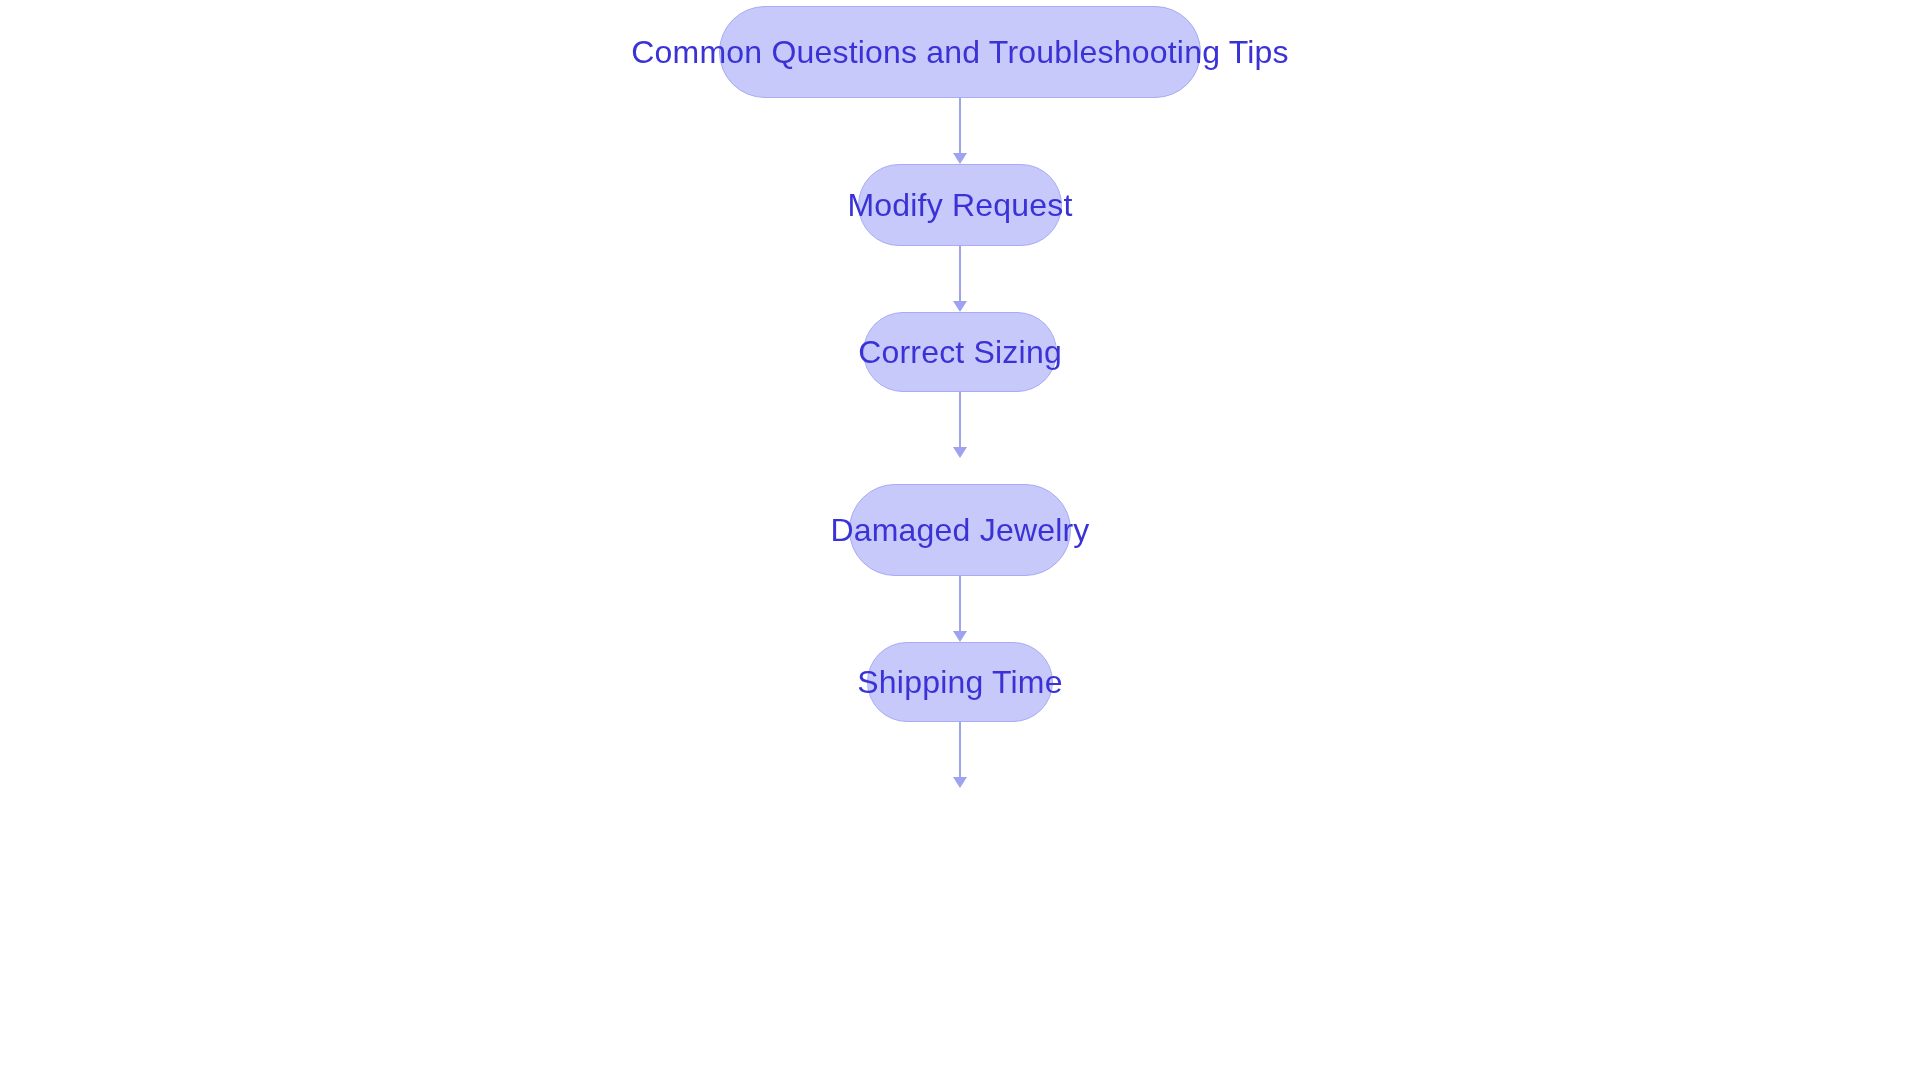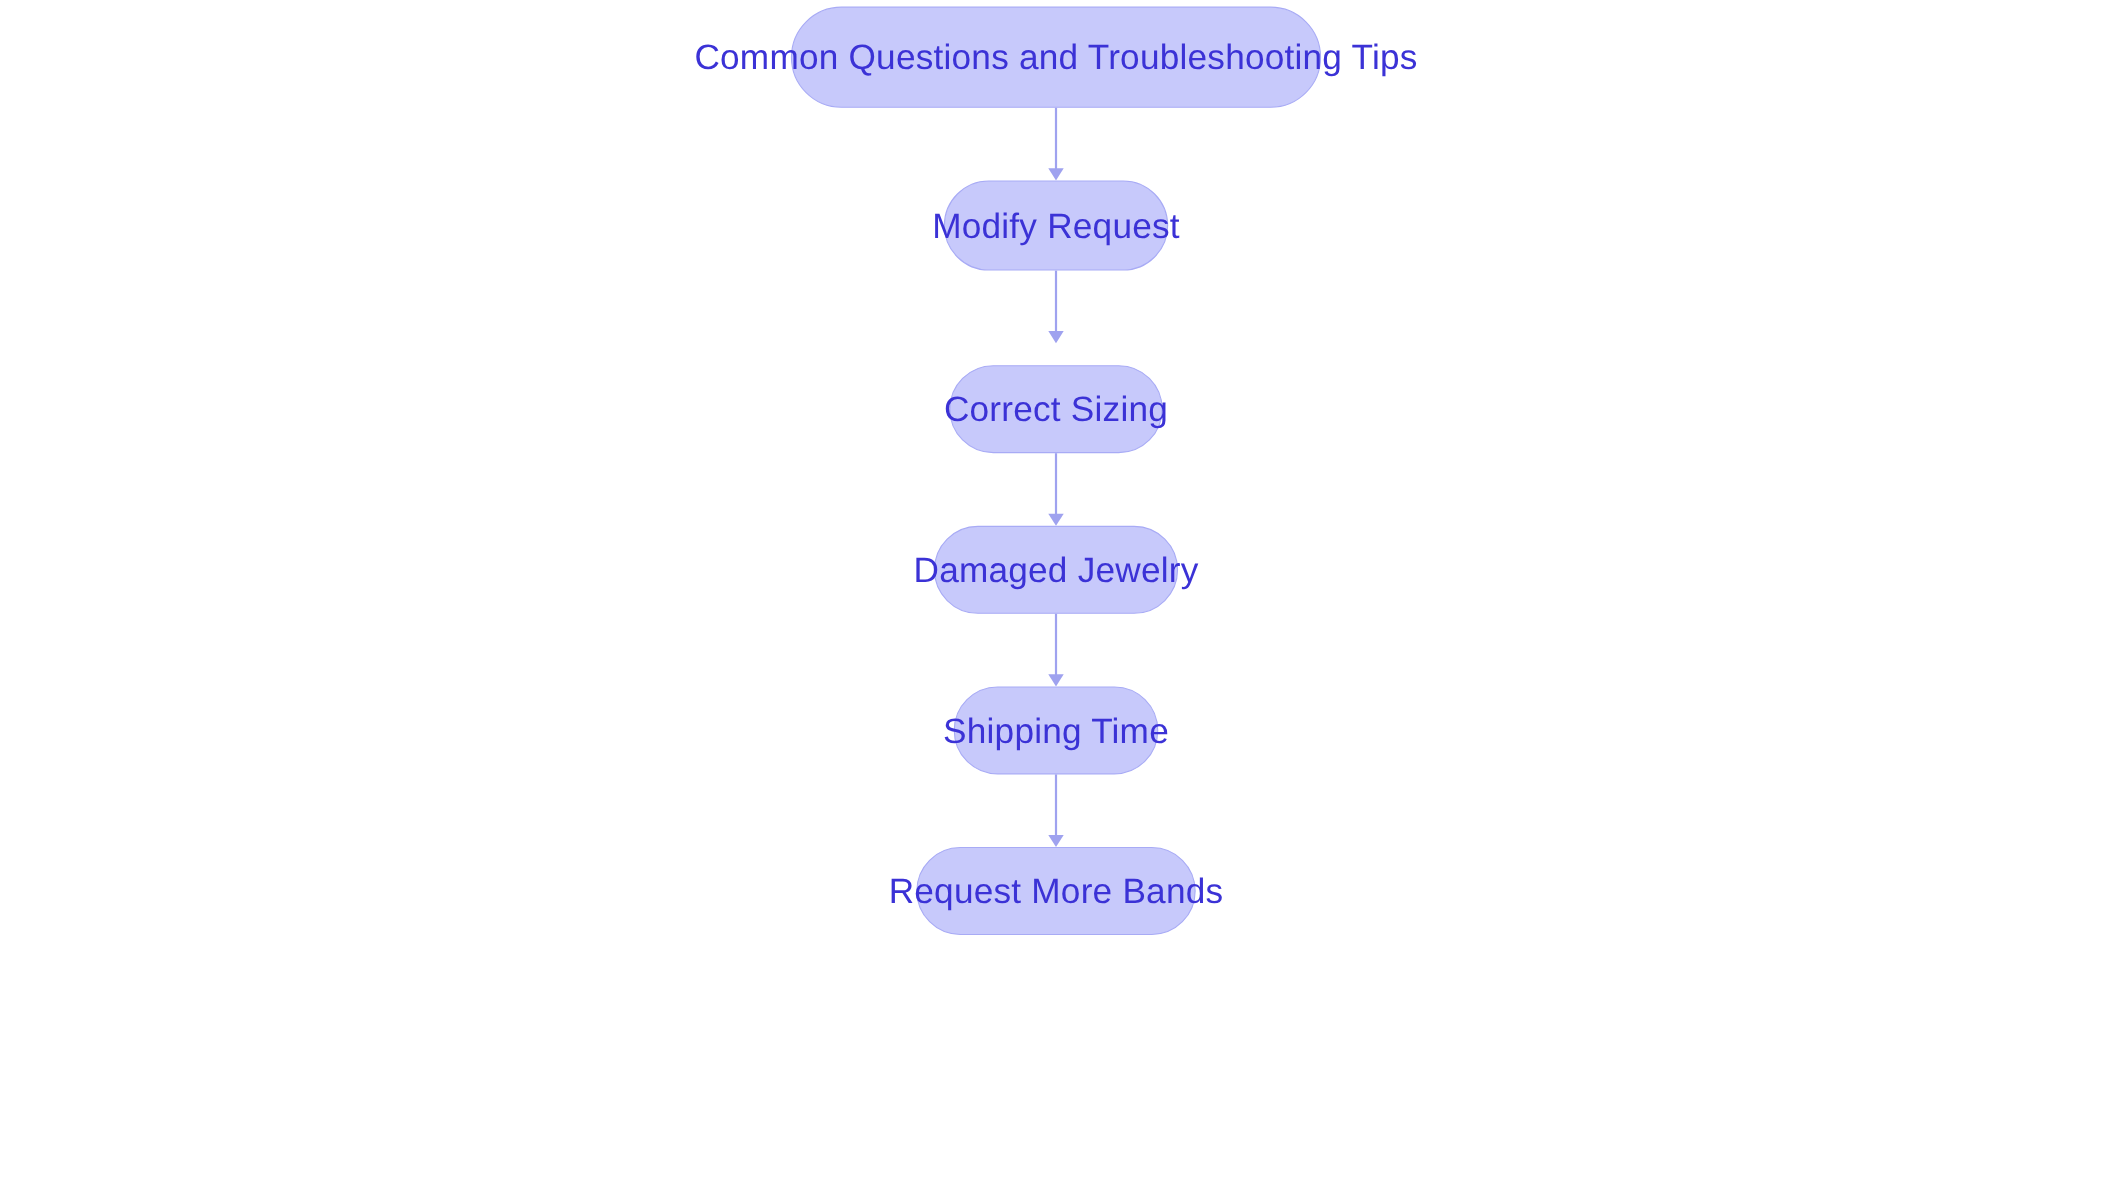--- a/index.html
+++ b/index.html
@@ -78,38 +78,35 @@
         <div class="line" style="background: rgb(159, 162, 239);"></div>
         <div class="arrowhead" style="border-top-color: rgb(159, 162, 239);"></div>
       </div>
       <div class="node" style="width: 204px; height: 82px; background: rgb(199, 201, 251); border-color: rgb(168, 171, 245); color: rgb(59, 50, 214);">
         <span class="node-label">Modify Request</span>
       </div>
       <div class="connector" style="height: 66px;">
         <div class="line" style="background: rgb(159, 162, 239);"></div>
         <div class="arrowhead" style="border-top-color: rgb(159, 162, 239);"></div>
       </div>
-      <div class="node" style="width: 194px; height: 80px; background: rgb(199, 201, 251); border-color: rgb(168, 171, 245); color: rgb(59, 50, 214); margin-top: 20px;">
+      <div class="node" style="width: 194px; height: 80px; background: rgb(199, 201, 251); border-color: rgb(168, 171, 245); color: rgb(59, 50, 214);">
         <span class="node-label">Correct Sizing</span>
       </div>
       <div class="connector" style="height: 66px;">
         <div class="line" style="background: rgb(159, 162, 239);"></div>
         <div class="arrowhead" style="border-top-color: rgb(159, 162, 239);"></div>
       </div>
-      <div class="node" style="width: 222px; height: 80px; background: rgb(199, 201, 251); border-color: rgb(168, 171, 245); color: rgb(59, 50, 214);">
+      <div class="node" style="width: 222px; height: 92px; background: rgb(199, 201, 251); border-color: rgb(168, 171, 245); color: rgb(59, 50, 214); margin-top: 26px;">
         <span class="node-label">Damaged Jewelry</span>
       </div>
       <div class="connector" style="height: 66px;">
         <div class="line" style="background: rgb(159, 162, 239);"></div>
         <div class="arrowhead" style="border-top-color: rgb(159, 162, 239);"></div>
       </div>
       <div class="node" style="width: 186px; height: 80px; background: rgb(199, 201, 251); border-color: rgb(168, 171, 245); color: rgb(59, 50, 214); text-align: center;">
         <span class="node-label">Shipping Time</span>
       </div>
       <div class="connector" style="height: 66px;">
         <div class="line" style="background: rgb(159, 162, 239);"></div>
         <div class="arrowhead" style="border-top-color: rgb(159, 162, 239);"></div>
       </div>
-      <div class="node" style="width: 254px; height: 80px; background: rgb(199, 201, 251); border-color: rgb(168, 171, 245); color: rgb(59, 50, 214);">
-        <span class="node-label">Request More Bands</span>
-      </div>
     </div>
 </div>
 
 </body></html>

